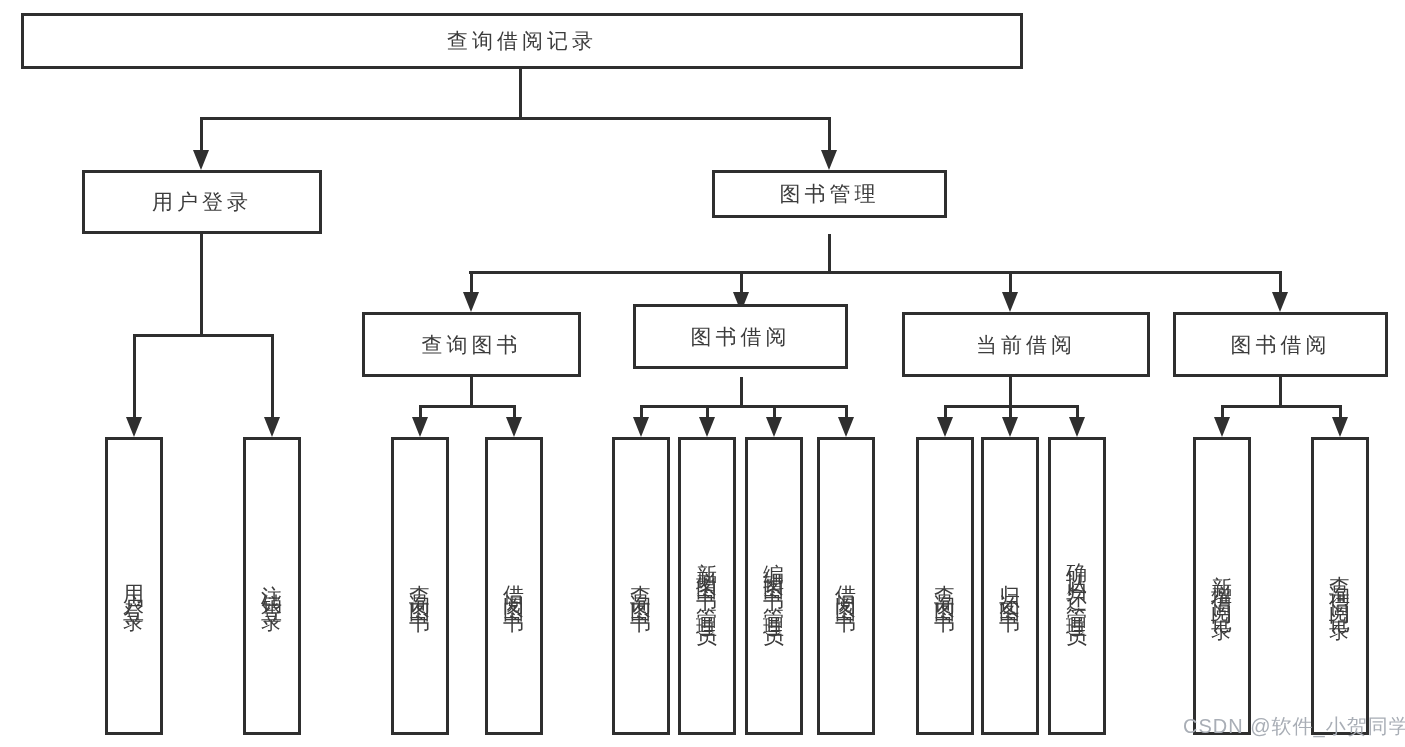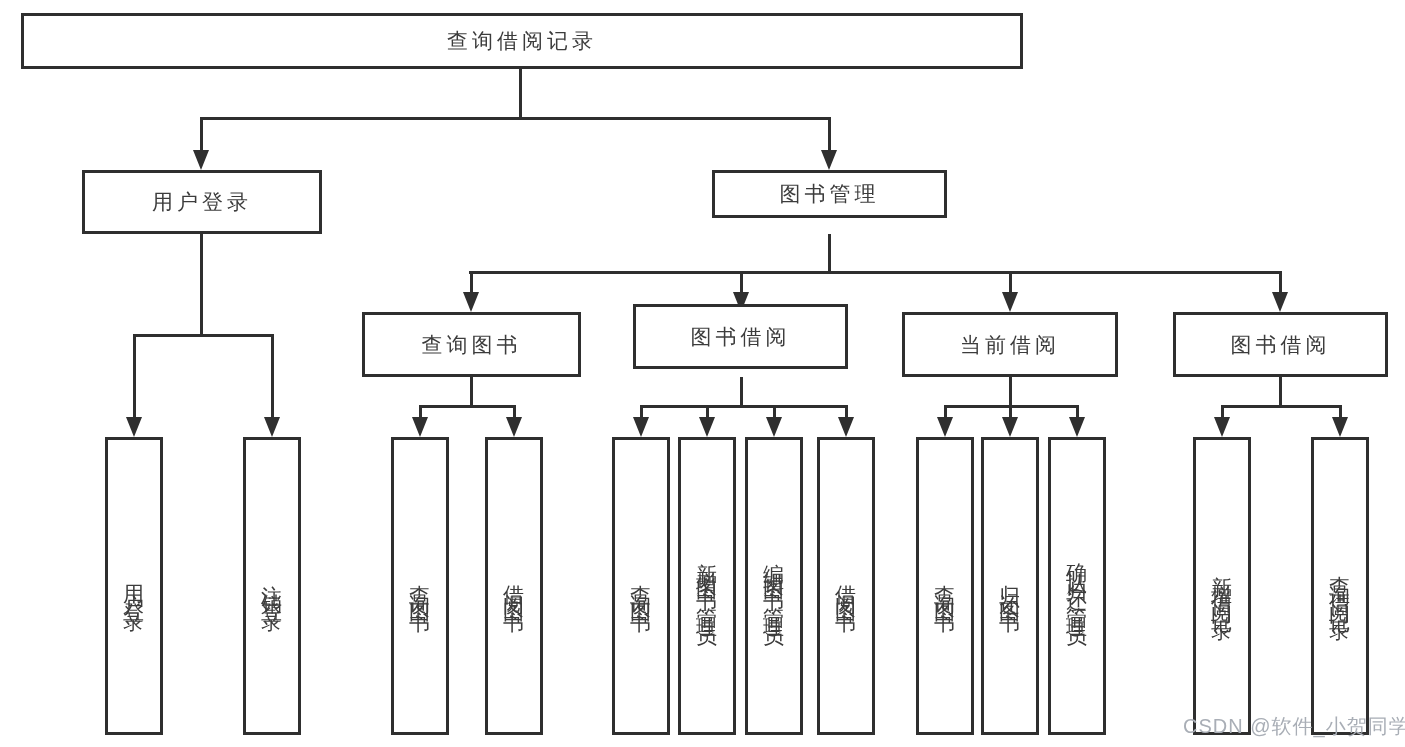--- a/index.html
+++ b/index.html
@@ -55,21 +55,21 @@
   <div class="ah" style="left:1002px;top:292px"></div>
   <div class="vl" style="left:1279px;top:271px;height:21px"></div>
   <div class="ah" style="left:1272px;top:292px"></div>
 
   <div class="box box-h" style="left:362px;top:312px;width:219px;height:65px">
     <span>查询图书</span>
   </div>
   <div class="box box-h" style="left:633px;top:304px;width:215px;height:65px">
     <span>图书借阅</span>
   </div>
-  <div class="box box-h" style="left:902px;top:312px;width:216px;height:65px">
+  <div class="box box-h" style="left:902px;top:312px;width:248px;height:65px">
     <span>当前借阅</span>
   </div>
   <div class="box box-h" style="left:1173px;top:312px;width:215px;height:65px">
     <span>图书借阅</span>
   </div>
 
   <div class="vl" style="left:470px;top:377px;height:31px"></div>
   <div class="hl" style="left:419px;top:405px;width:97px"></div>
   <div class="vl" style="left:419px;top:405px;height:12px"></div>
   <div class="ah" style="left:412px;top:417px"></div>

